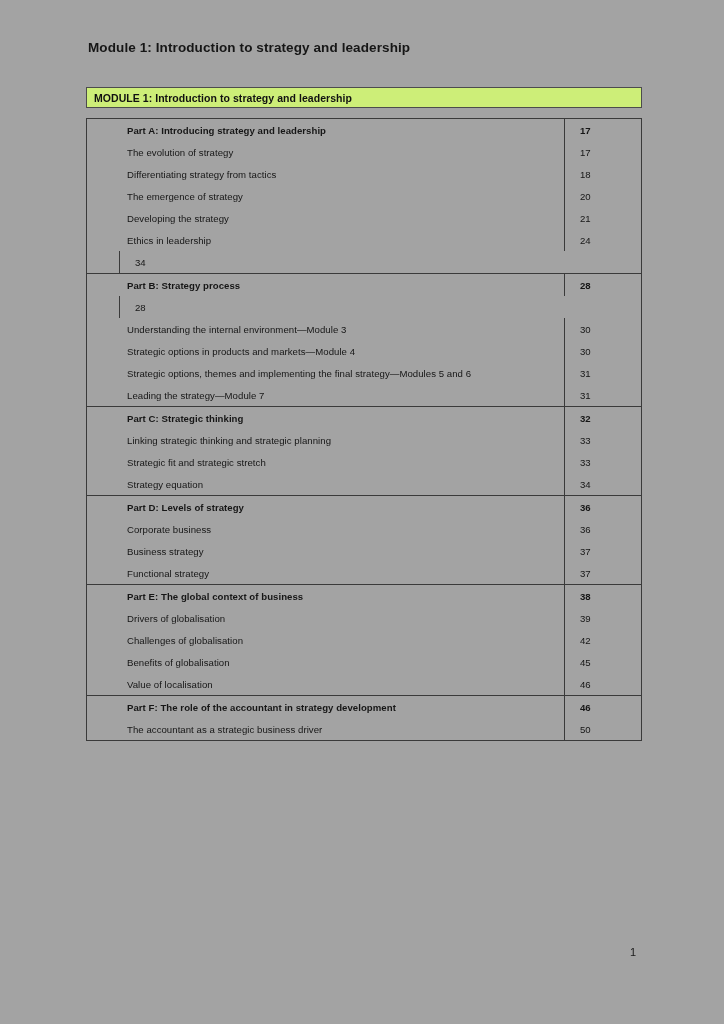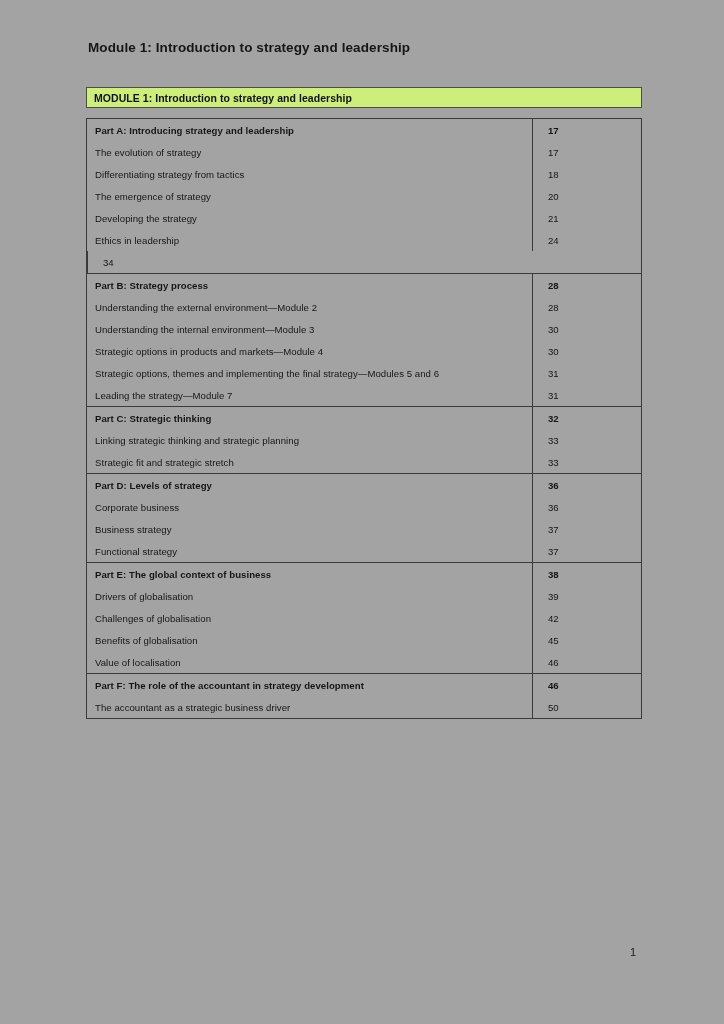--- a/index.html
+++ b/index.html
@@ -62,20 +62,21 @@
   .part-group {
     border-bottom: 1.5px solid #3a3a3a;
   }
   .part-group:last-child {
     border-bottom: none;
   }
   .toc-row {
     display: flex;
     height: 22px;
     align-items: center;
+    margin-left: 32px;
   }
   .toc-row .label {
     box-sizing: border-box;
     width: 445px;
     padding-left: 8px;
     font-size: 9.6px;
     color: #161616;
     letter-spacing: 0.05px;
     white-space: nowrap;
     overflow: hidden;
@@ -143,21 +144,20 @@
         <div class="toc-row">
           <div class="page-num">34</div>
         </div>
       </div>
       <div class="part-group">
         <div class="toc-row heading">
           <div class="label">Part B: Strategy process</div>
           <div class="page-num">28</div>
         </div>
         <div class="toc-row">
-          <div class="label">Understanding the external environment—Module 2</div>
           <div class="page-num">28</div>
         </div>
         <div class="toc-row">
           <div class="label">Understanding the internal environment—Module 3</div>
           <div class="page-num">30</div>
         </div>
         <div class="toc-row">
           <div class="label">Strategic options in products and markets—Module 4</div>
           <div class="page-num">30</div>
         </div>
@@ -176,20 +176,24 @@
           <div class="page-num">32</div>
         </div>
         <div class="toc-row">
           <div class="label">Linking strategic thinking and strategic planning</div>
           <div class="page-num">33</div>
         </div>
         <div class="toc-row">
           <div class="label">Strategic fit and strategic stretch</div>
           <div class="page-num">33</div>
         </div>
+        <div class="toc-row">
+          <div class="label">Strategy equation</div>
+          <div class="page-num">34</div>
+        </div>
       </div>
       <div class="part-group">
         <div class="toc-row heading">
           <div class="label">Part D: Levels of strategy</div>
           <div class="page-num">36</div>
         </div>
         <div class="toc-row">
           <div class="label">Corporate business</div>
           <div class="page-num">36</div>
         </div>

